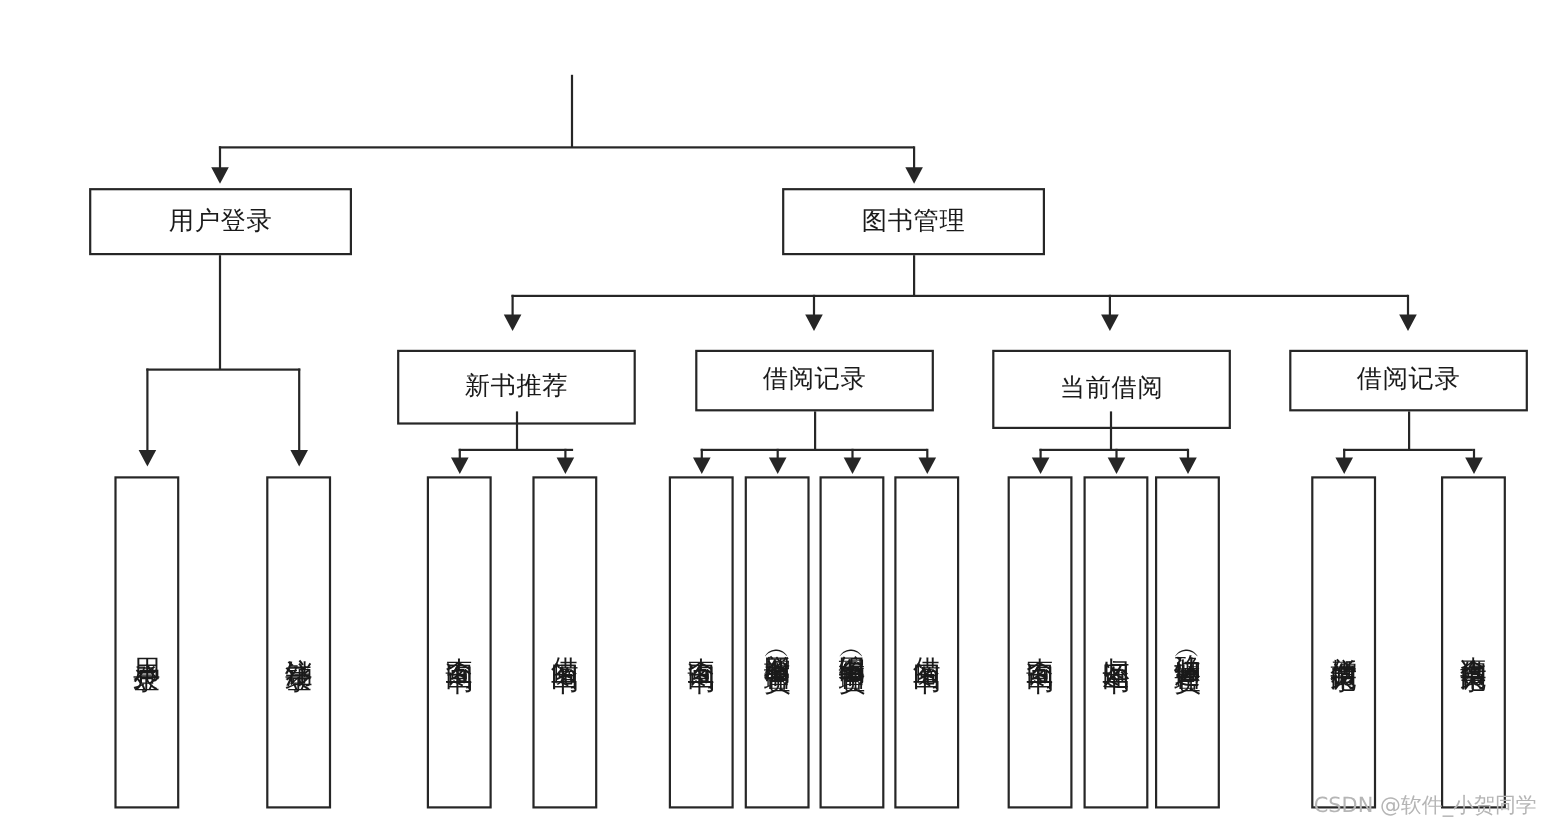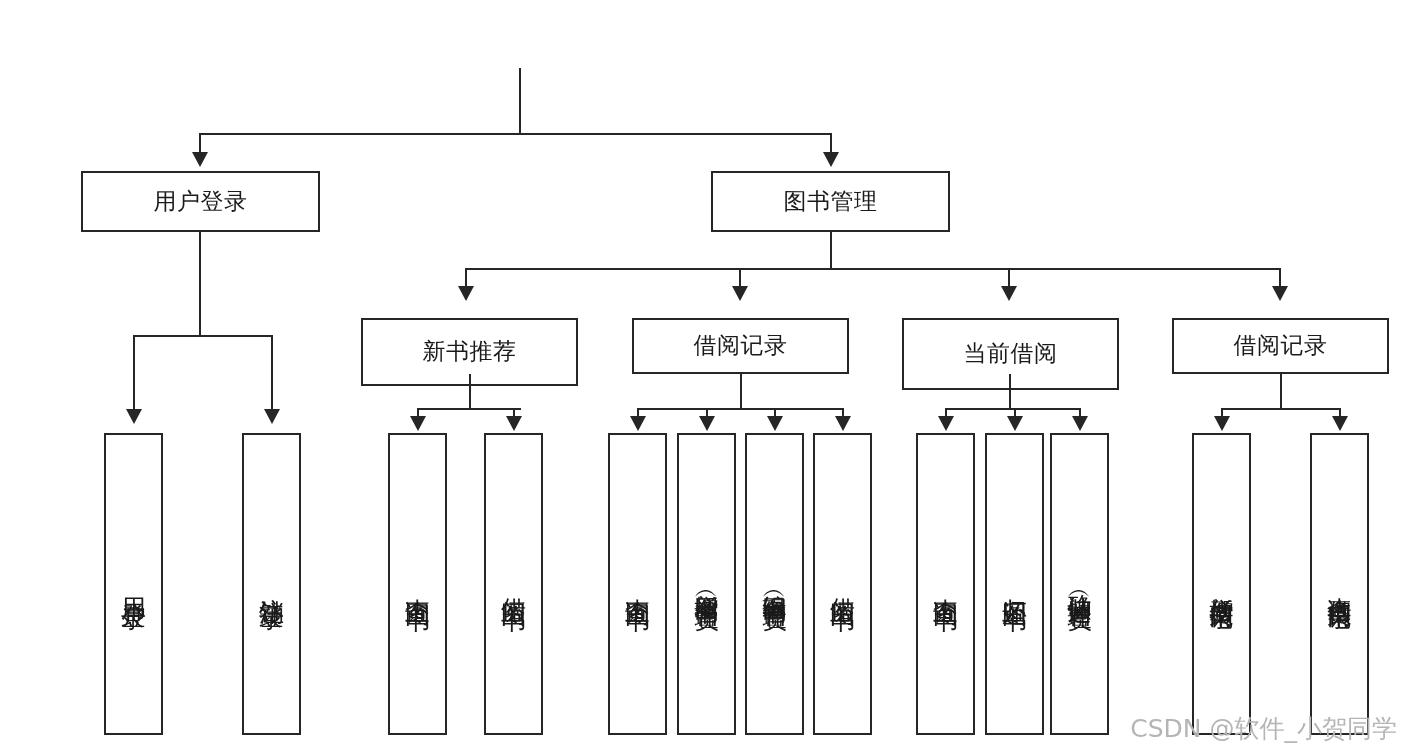--- a/index.html
+++ b/index.html
@@ -69,21 +69,21 @@
     width: 0;
     height: 0;
     border-left: 8px solid transparent;
     border-right: 8px solid transparent;
     border-top: 15px solid #262626;
   }
   #watermark {
     position: absolute;
     right: 8px;
     bottom: 2px;
-    font-size: 25px;
+    font-size: 19px;
     color: #b5b5b5;
     white-space: nowrap;
     font-family: "DejaVu Sans", "Liberation Sans", sans-serif;
   }
 </style>
 </head>
 <body>
 
 <div id="canvas">
 

